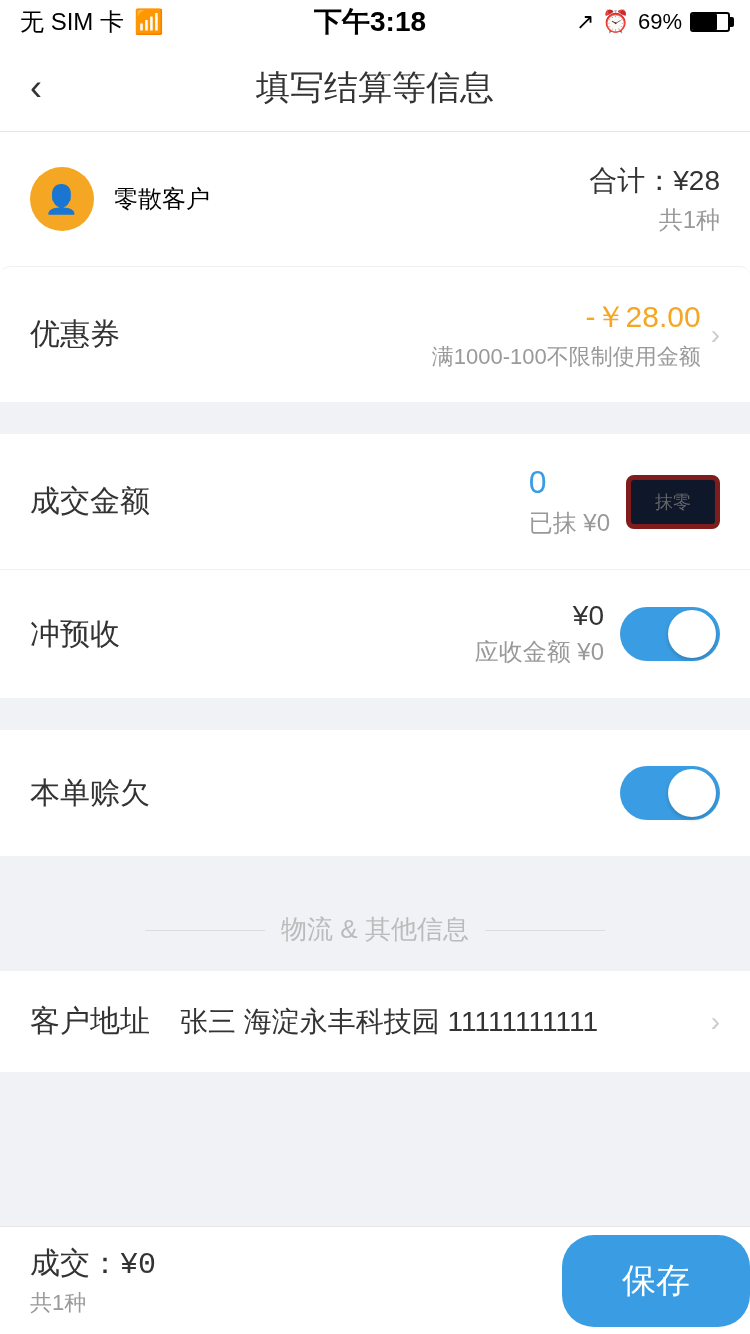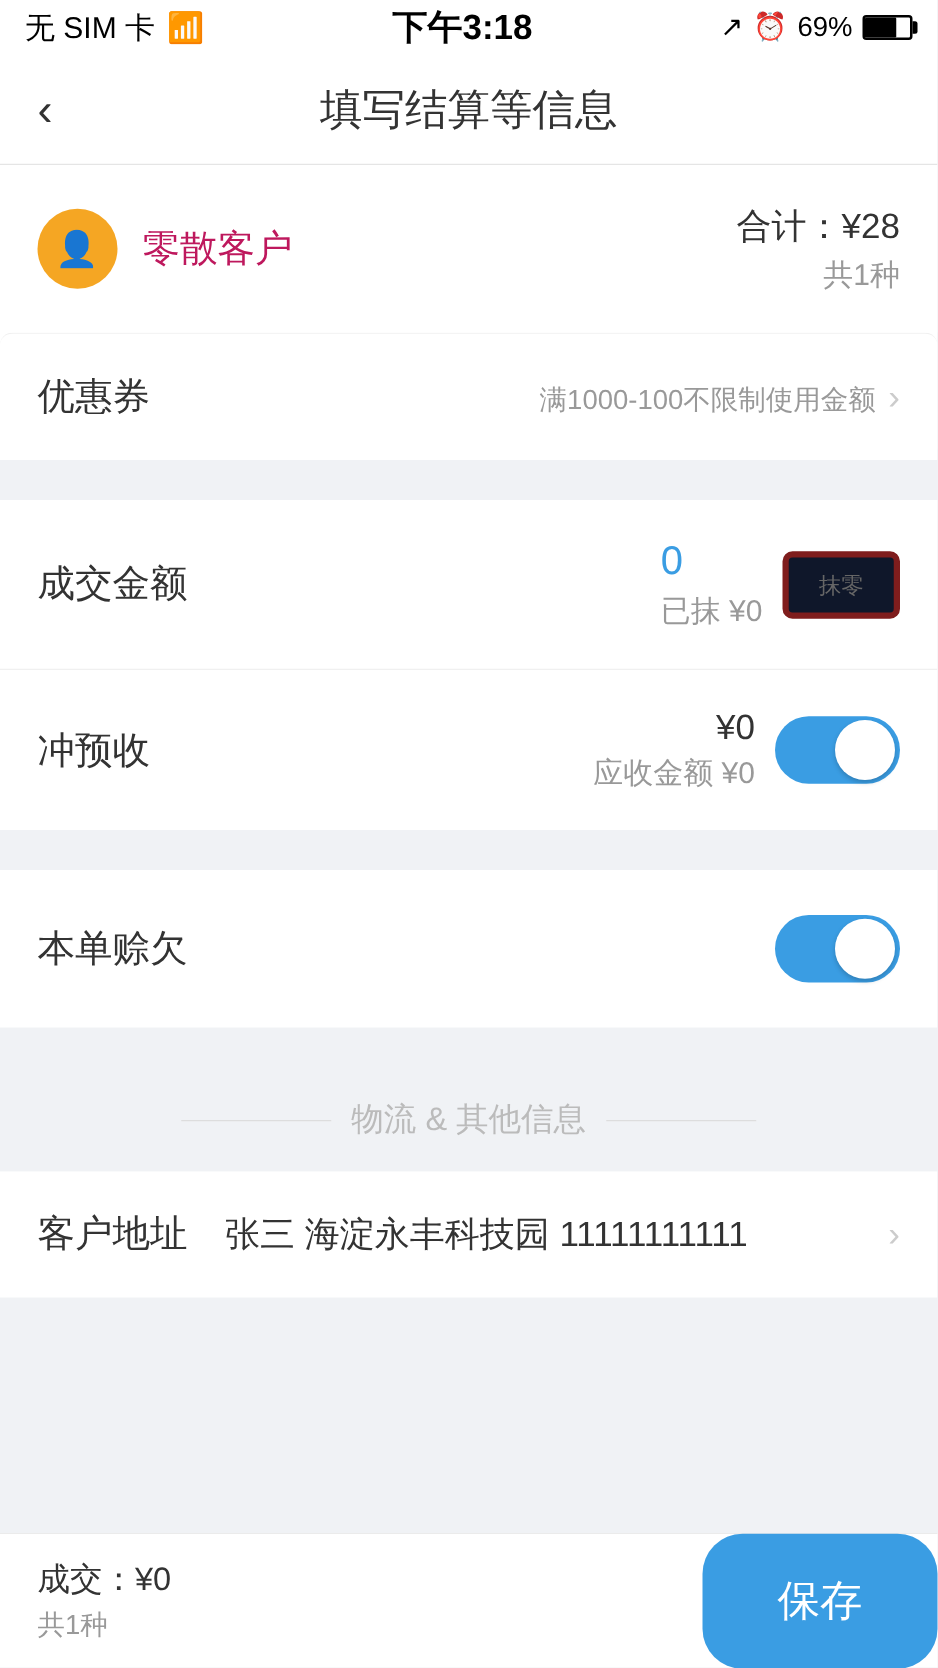--- a/index.html
+++ b/index.html
@@ -92,21 +92,21 @@
       gap: 20px;
     }
     .customer-avatar {
       width: 64px; height: 64px;
       background: #f5a623;
       border-radius: 50%;
       display: flex; align-items: center; justify-content: center;
       color: #fff;
       font-size: 28px;
     }
-    .customer-name { font-size: 30px; color: #be185d; }
+    .customer-name { font-size: 24px; color: #000000; }
     .customer-right { text-align: right; }
     .total-amount { font-size: 28px; color: #333; }
     .total-count { font-size: 24px; color: #999; margin-top: 4px; }
 
     
     .coupon-row {
       display: flex;
       align-items: center;
       justify-content: space-between;
       padding: 30px 30px;
@@ -247,31 +247,31 @@
       background: #fff;
       display: flex;
       align-items: center;
       border-top: 1px solid #e5e5e5;
     }
     .bottom-summary {
       flex: 1;
       padding: 0 30px;
     }
     .bottom-deal { font-size: 28px; color: #333; }
-    .bottom-deal span { font-size: 26px; font-weight: 500; }
+    .bottom-deal span { font-size: 30px; font-weight: 500; font-family: Liberation Mono, monospace; }
     .bottom-count { font-size: 22px; color: #999; margin-top: 4px; }
     .btn-pending {
       width: 188px; height: 108px;
       background: #f5a623;
       display: flex; align-items: center; justify-content: center;
       font-size: 34px; color: #fff; font-weight: 500;
       cursor: pointer;
     }
     .btn-save {
-      width: 188px; height: 108px;
+      width: 188px; height: 92px;
       background: #3a9de3;
       display: flex; align-items: center; justify-content: center;
       font-size: 34px; color: #fff; font-weight: 500;
       cursor: pointer;
       border-radius: 32px;
     }
   </style>
 </head>
 <body>
 
@@ -309,20 +309,21 @@
       <div class="customer-right">
         <div class="total-amount">合计：¥28</div>
         <div class="total-count">共1种</div>
       </div>
     </div>
 
     <div class="coupon-row">
       <span class="coupon-label">优惠券</span>
       <div class="coupon-right">
         <div class="coupon-info">
+          <div class="coupon-amount">-￥28.00</div>
           <div class="coupon-desc">满1000-100不限制使用金额</div>
         </div>
         <span class="chevron-right">›</span>
       </div>
     </div>
   </div>
 
   <div class="section-divider"></div>
 
   <div class="card">

